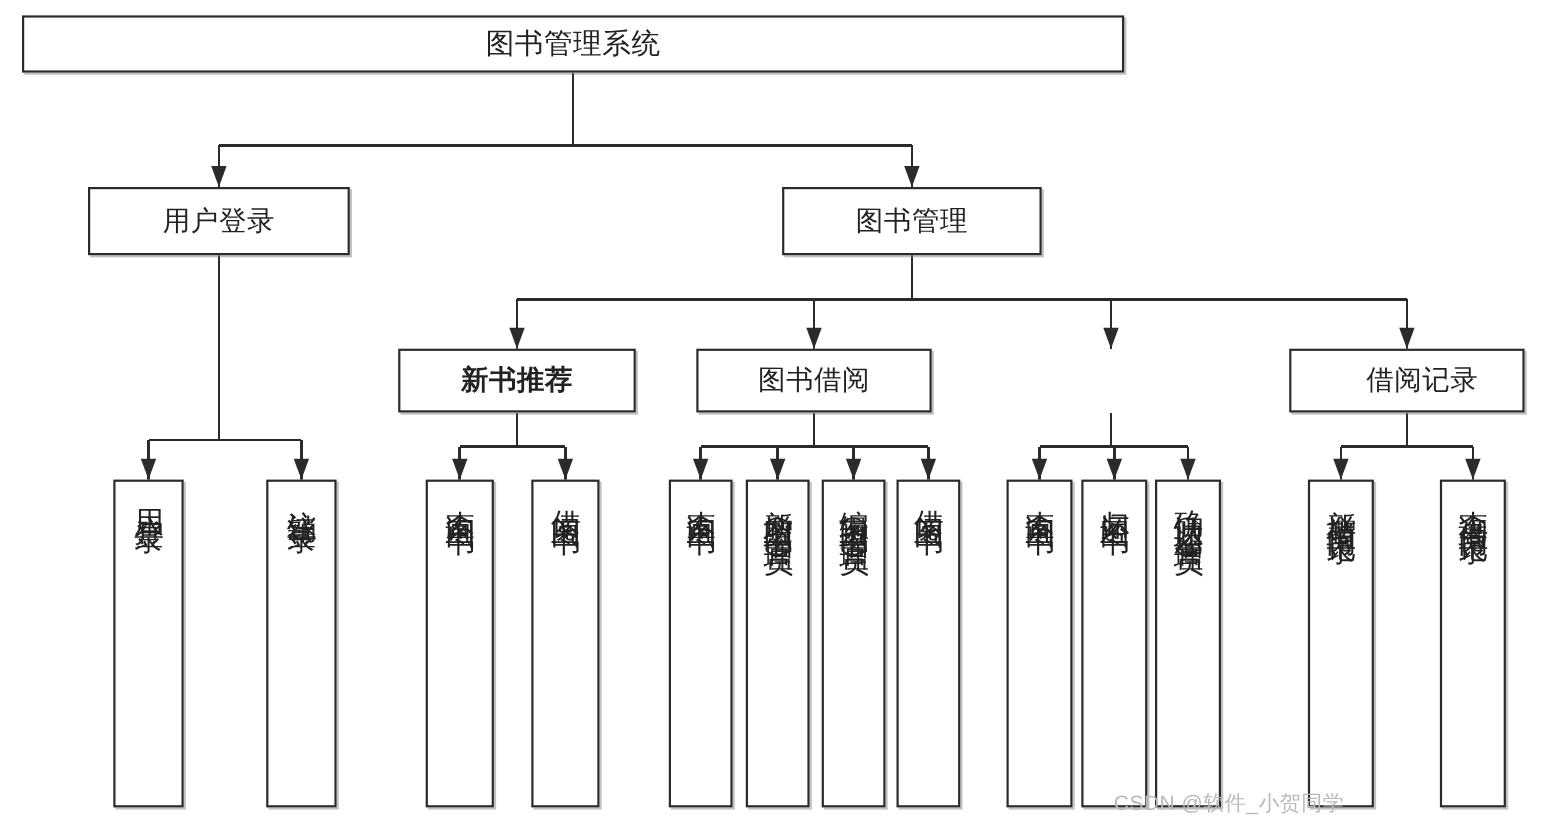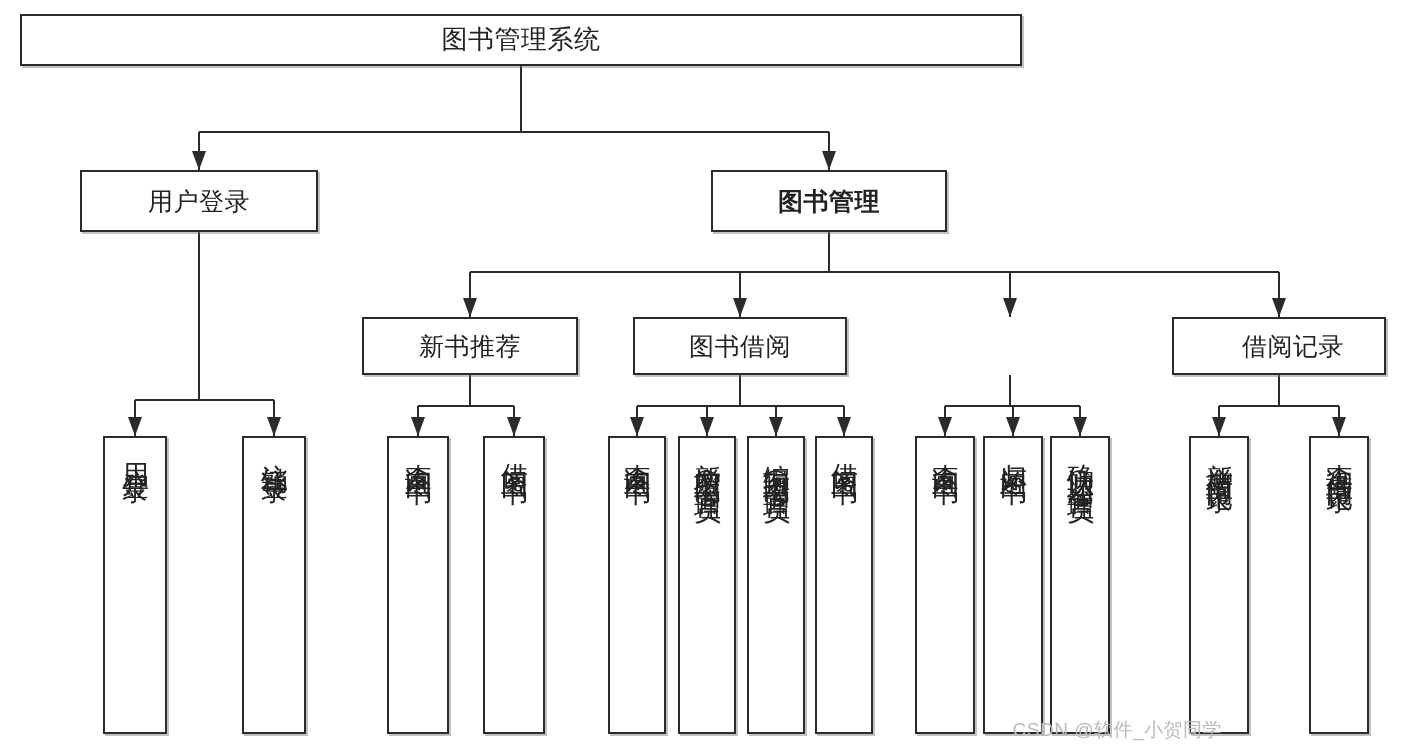--- a/index.html
+++ b/index.html
@@ -112,25 +112,25 @@
       <polygon points="1332,417 1346,417 1339,436" fill="#2b2b2b"></polygon>
     </svg>
 
   <div class="node-box title-box horiz" style="left: 20px; top: 14px; width: 1002px; height: 52px;">
     <span class="node-label">图书管理系统</span>
   </div>
 
   <div class="node-box horiz" style="left: 80px; top: 170px; width: 238px; height: 62px;">
     <span class="node-label">用户登录</span>
   </div>
-  <div class="node-box horiz" style="left: 711px; top: 170px; width: 236px; height: 62px; font-weight: bold;">
+  <div class="node-box horiz" style="left: 711px; top: 170px; width: 236px; height: 62px;">
     <span class="node-label">图书管理</span>
   </div>
 
-  <div class="node-box horiz" style="left: 362px; top: 317px; width: 216px; height: 58px;">
+  <div class="node-box horiz" style="left: 362px; top: 317px; width: 216px; height: 58px; font-weight: bold;">
     <span class="node-label">新书推荐</span>
   </div>
   <div class="node-box horiz" style="left: 633px; top: 317px; width: 214px; height: 58px;">
     <span class="node-label">图书借阅</span>
   </div>
   <div class="node-box horiz" style="left: 1172px; top: 317px; width: 214px; height: 58px; padding-left: 28px;">
     <span class="node-label">借阅记录</span>
   </div>
 
   <div class="node-box vert" style="left: 103px; top: 436px; width: 64px; height: 298px;">

